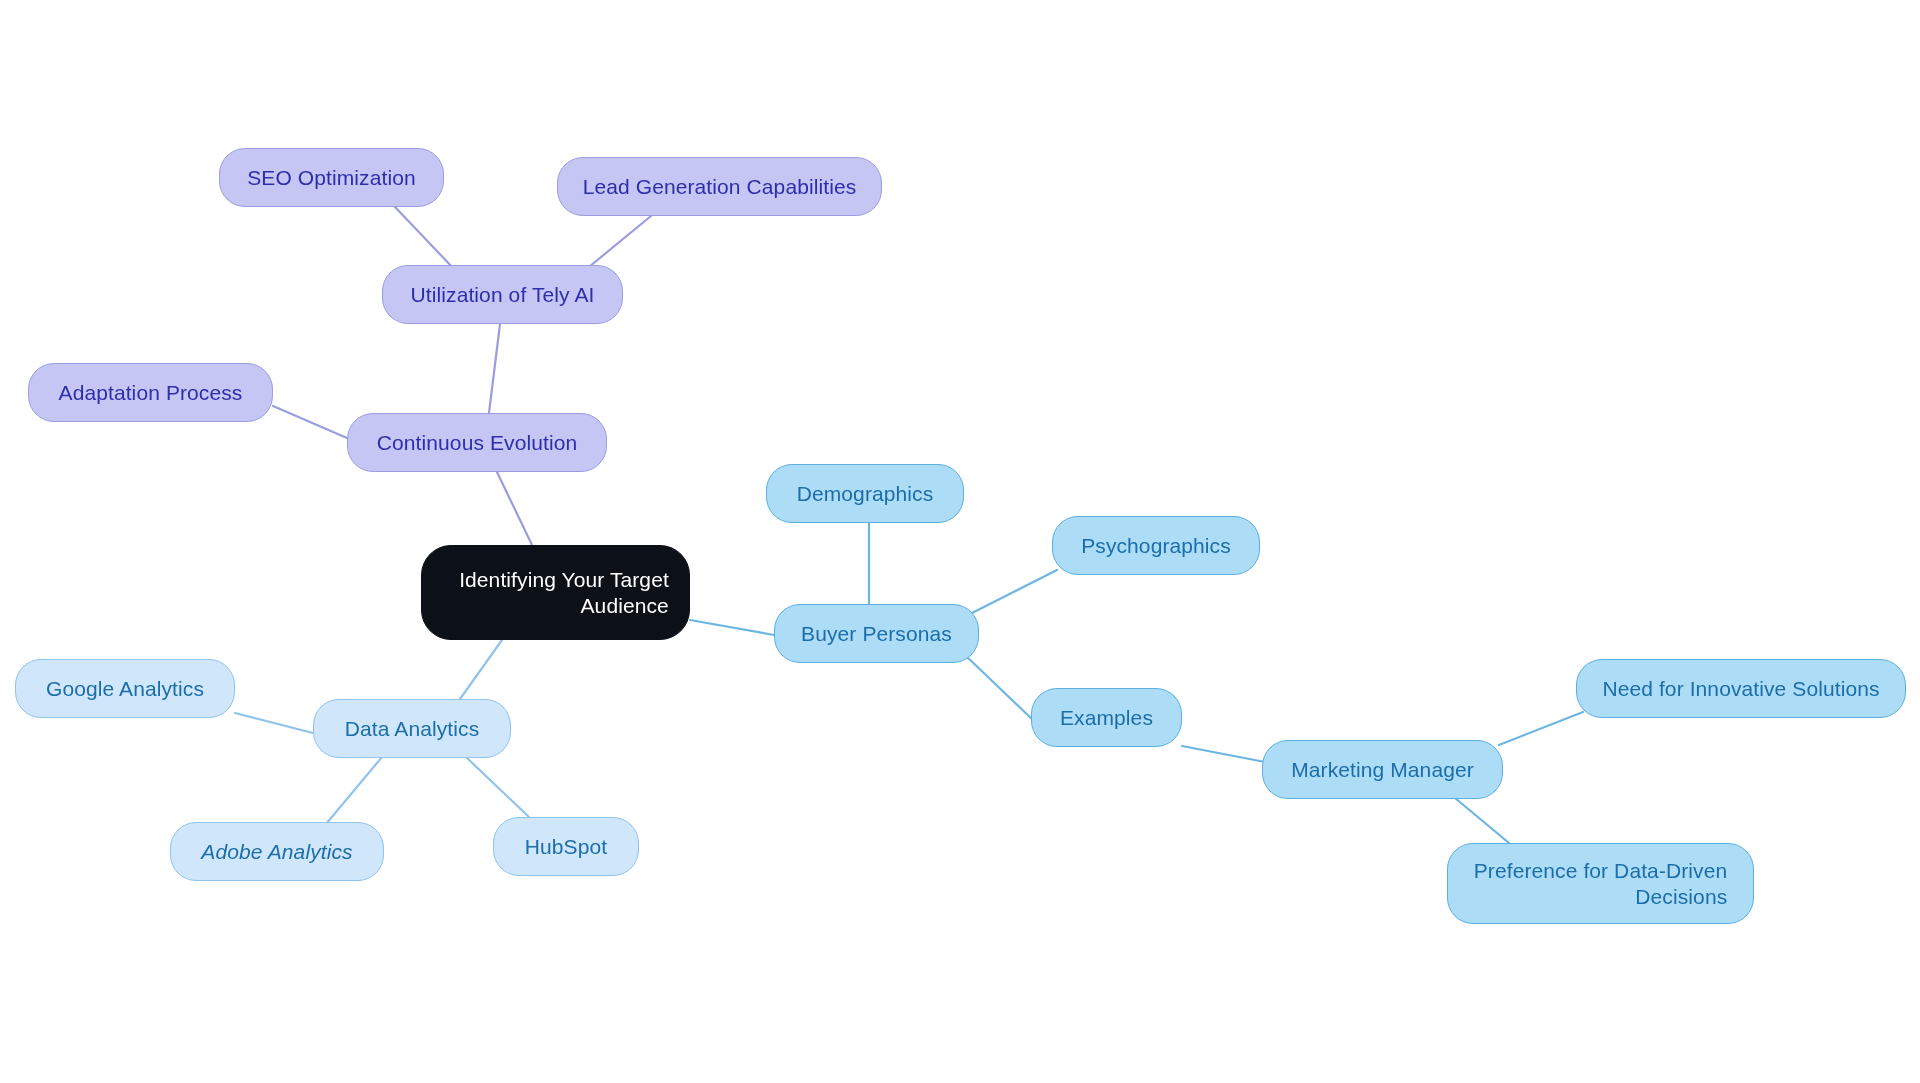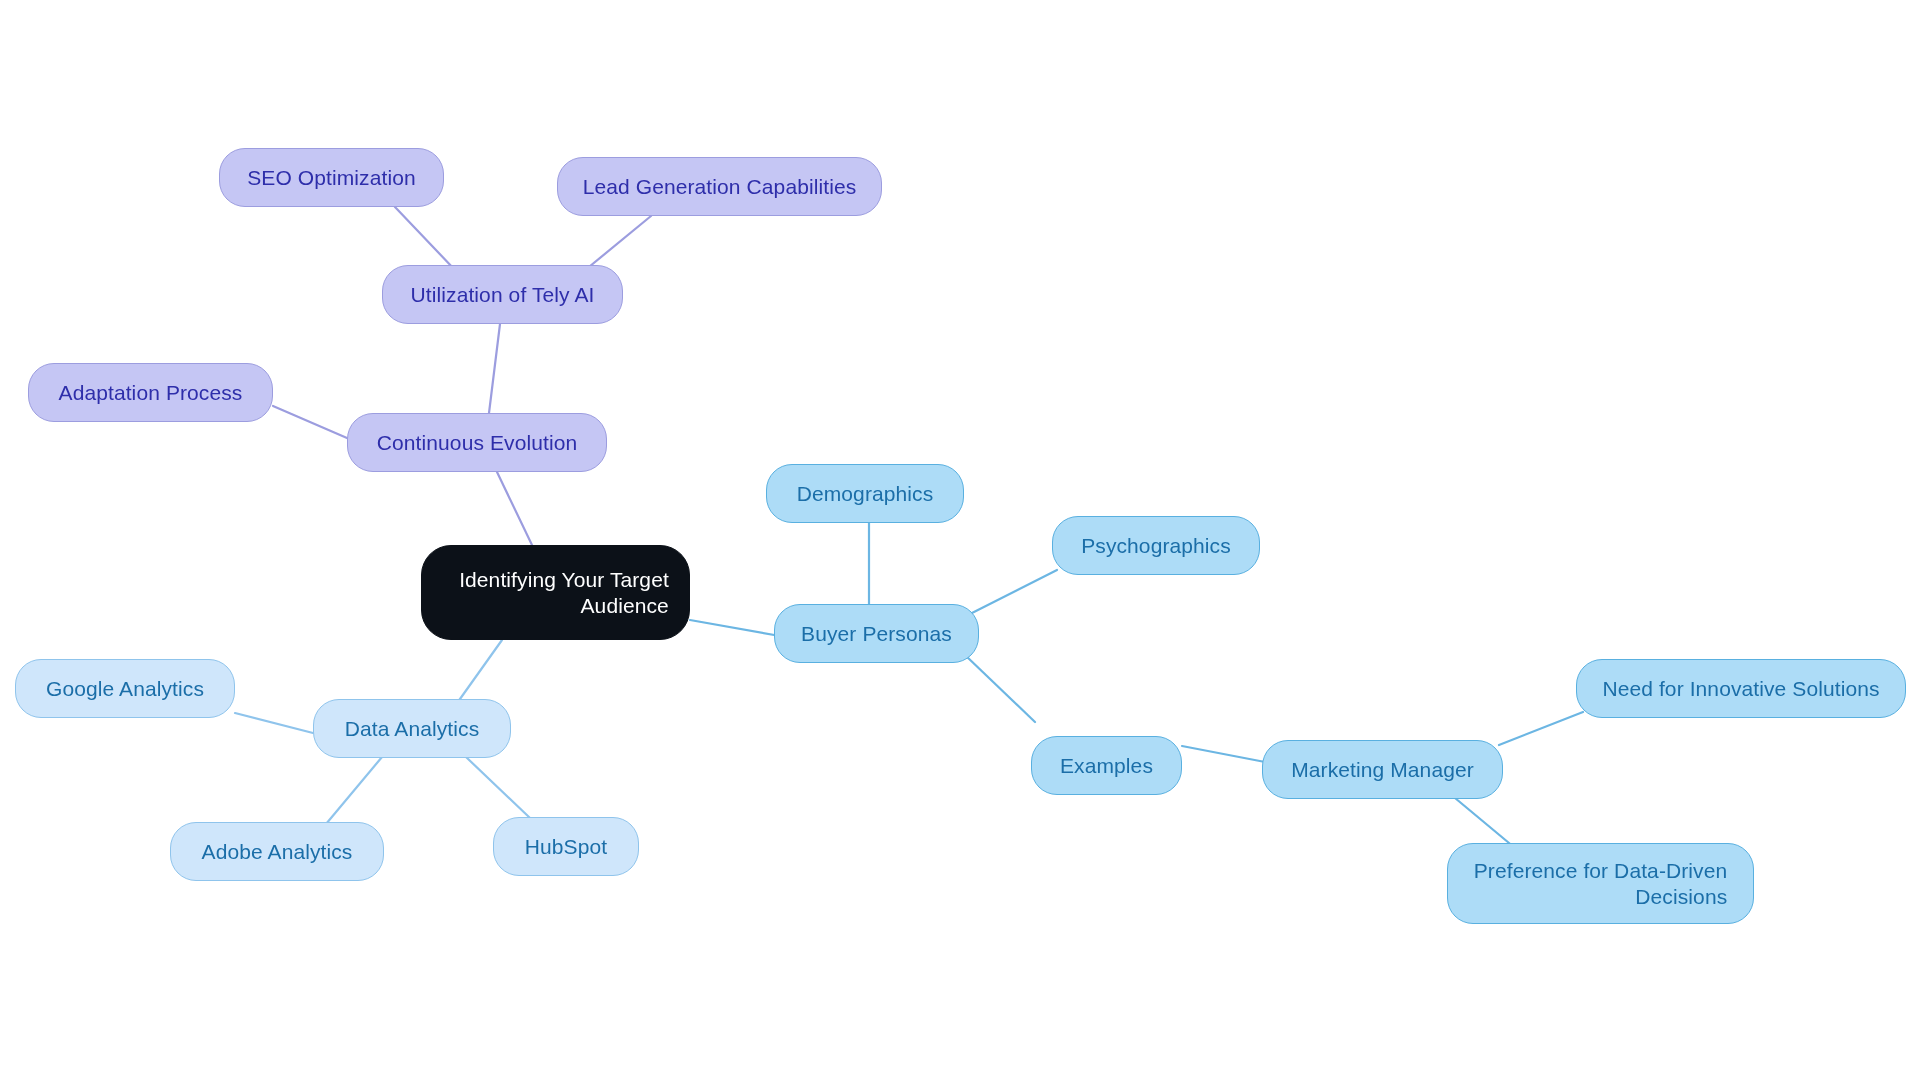--- a/index.html
+++ b/index.html
@@ -90,23 +90,23 @@
       <div class="node node-root" style="left: 421px; top: 545px; width: 269px; height: 95px; padding-left: 17px;">Identifying Your Target
 Audience</div>
       <div class="node node-purple" style="left: 347px; top: 413px; width: 260px; height: 59px;">Continuous Evolution</div>
       <div class="node node-purple" style="left: 28px; top: 363px; width: 245px; height: 59px;">Adaptation Process</div>
       <div class="node node-purple" style="left: 382px; top: 265px; width: 241px; height: 59px;">Utilization of Tely AI</div>
       <div class="node node-purple" style="left: 219px; top: 148px; width: 225px; height: 59px;">SEO Optimization</div>
       <div class="node node-purple" style="left: 557px; top: 157px; width: 325px; height: 59px;">Lead Generation Capabilities</div>
       <div class="node node-blue" style="left: 774px; top: 604px; width: 205px; height: 59px;">Buyer Personas</div>
       <div class="node node-blue" style="left: 766px; top: 456px; width: 198px; height: 59px; margin-top: 8px;">Demographics</div>
       <div class="node node-blue" style="left: 1052px; top: 516px; width: 208px; height: 59px;">Psychographics</div>
-      <div class="node node-blue" style="left: 1031px; top: 736px; width: 151px; height: 59px;">Examples</div>
+      <div class="node node-blue" style="left: 1031px; top: 688px; width: 151px; height: 59px;">Examples</div>
       <div class="node node-blue" style="left: 1262px; top: 740px; width: 241px; height: 59px;">Marketing Manager</div>
       <div class="node node-blue" style="left: 1576px; top: 659px; width: 330px; height: 59px;">Need for Innovative Solutions</div>
       <div class="node node-blue" style="left: 1447px; top: 843px; width: 307px; height: 81px;">Preference for Data-Driven
 Decisions</div>
       <div class="node node-blue-light" style="left: 313px; top: 699px; width: 198px; height: 59px;">Data Analytics</div>
       <div class="node node-blue-light" style="left: 15px; top: 659px; width: 220px; height: 59px;">Google Analytics</div>
-      <div class="node node-blue-light" style="left: 170px; top: 822px; width: 214px; height: 59px;">Adobe Analytics</div>
+      <div class="node node-blue-light" style="left: 170px; top: 822px; width: 214px; height: 59px; font-style: italic;">Adobe Analytics</div>
       <div class="node node-blue-light" style="left: 493px; top: 817px; width: 146px; height: 59px;">HubSpot</div>
     </div>
 </div>
 
 </body></html>

